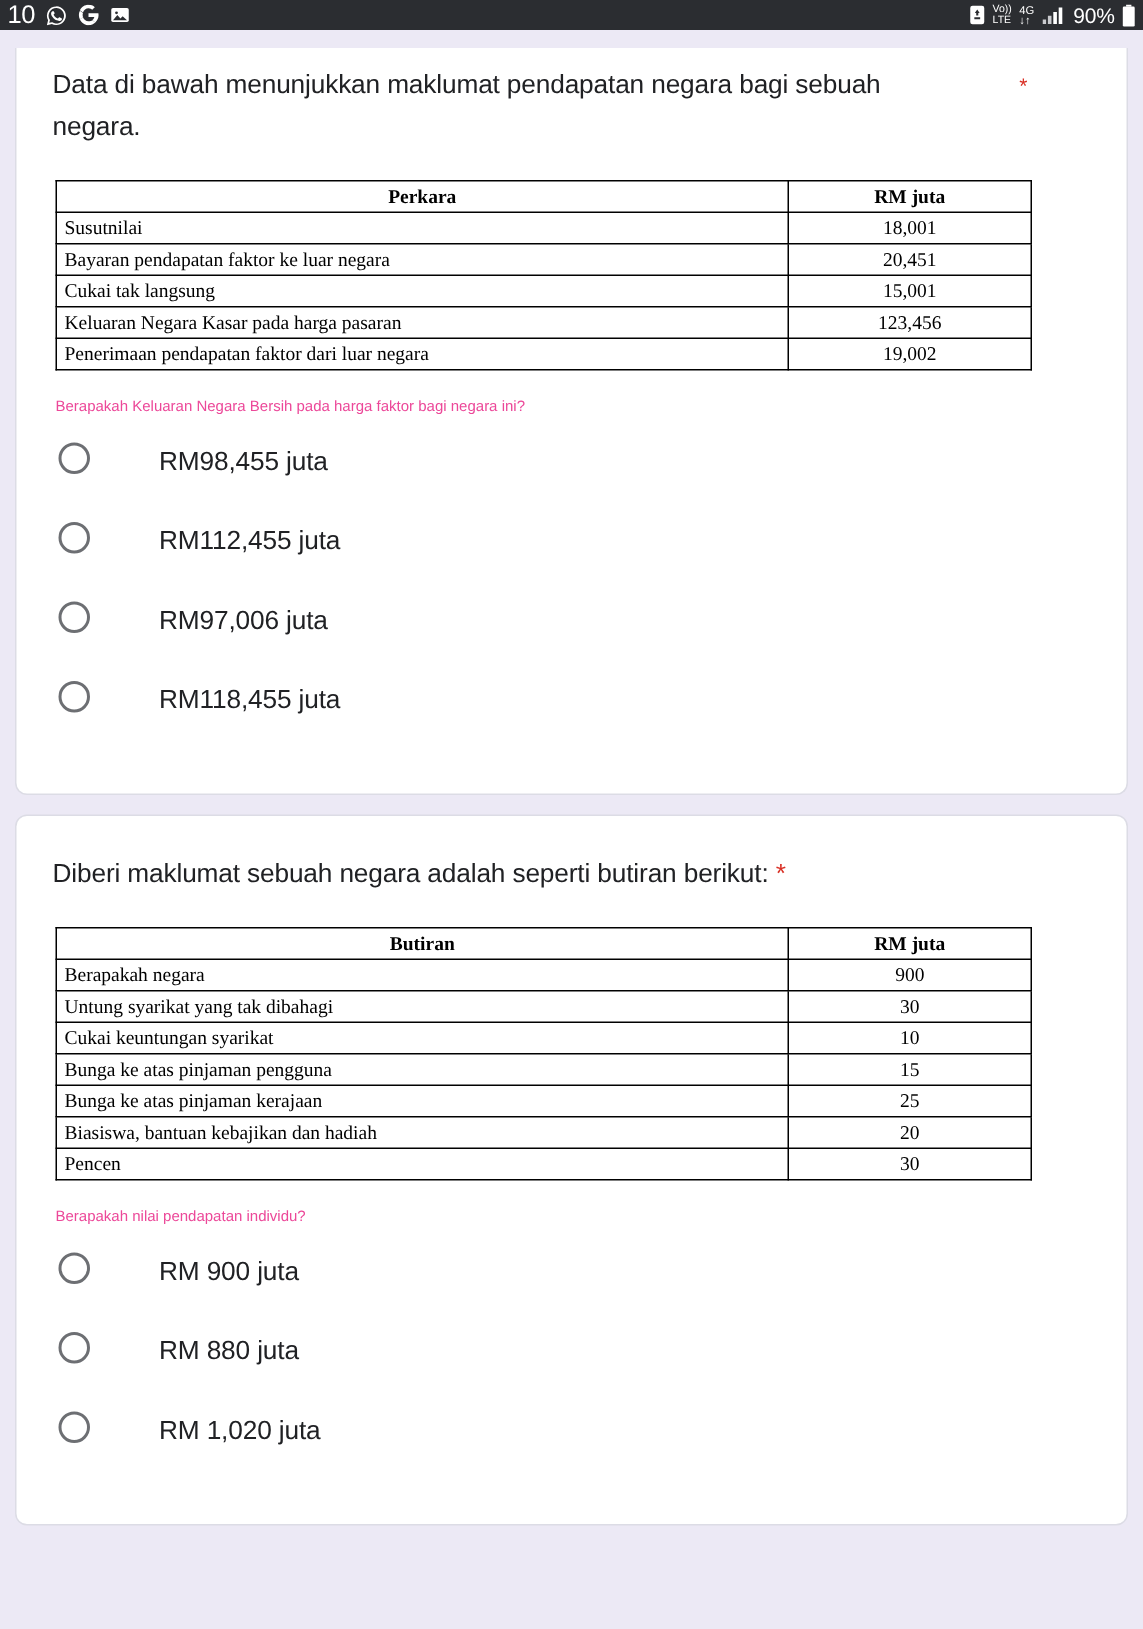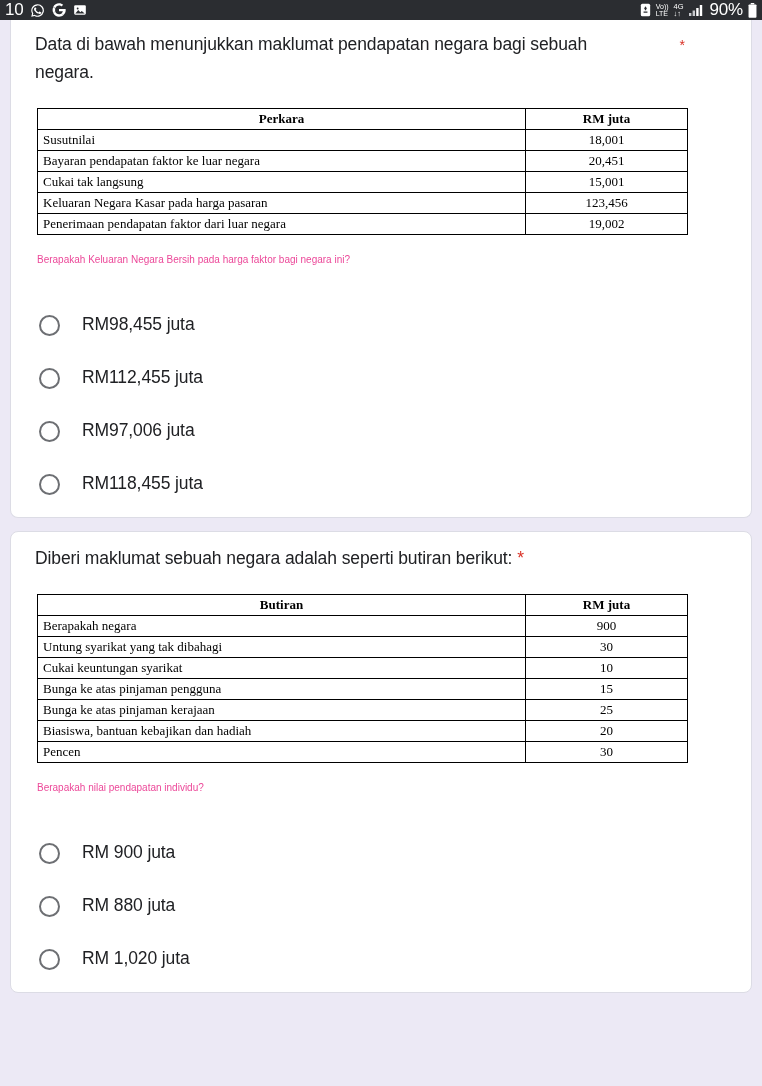--- a/index.html
+++ b/index.html
@@ -29,21 +29,21 @@
   }
   .sb-left { display: flex; align-items: center; gap: 7px; }
   .sb-right { display: flex; align-items: center; gap: 5px; }
   .sb-count {
     font-size: 17px;
     line-height: 20px;
     letter-spacing: -0.3px;
   }
   .sb-icon { display: flex; align-items: center; }
   .sb-battpct {
-    font-size: 17px;
+    font-size: 14px;
     line-height: 20px;
     letter-spacing: -0.2px;
     margin-left: 2px;
   }
   .volte {
     display: flex;
     flex-direction: column;
     line-height: 7px;
     font-size: 7px;
     font-family: "Liberation Sans", sans-serif;
@@ -73,20 +73,21 @@
     width: 742px;
   }
   .card.first {
     border-top: none;
     border-top-left-radius: 0;
     border-top-right-radius: 0;
     margin-bottom: 13px;
   }
   .card-inner {
     padding: 12px 24px 22px 24px;
+    margin-top: 12px;
   }
   .card.first .card-inner { padding-top: 10px; }
 
   
   .q-head {
     display: flex;
     align-items: flex-start;
     justify-content: space-between;
   }
   .q-title {
@@ -136,22 +137,23 @@
     line-height: 18px;
     color: #ec4899;
     margin-top: 16px;
     margin-left: 2px;
   }
 
   
   .options { margin-top: 14px; }
   .opt-row {
     display: flex;
-    align-items: flex-end;
+    align-items: flex-start;
     height: 53px;
+    gap: 24px;
   }
   .radio {
     width: 21px;
     height: 21px;
     border: 2px solid #6d6f73;
     border-radius: 50%;
     box-sizing: border-box;
     flex: 0 0 auto;
     margin-left: 4px;
   }

